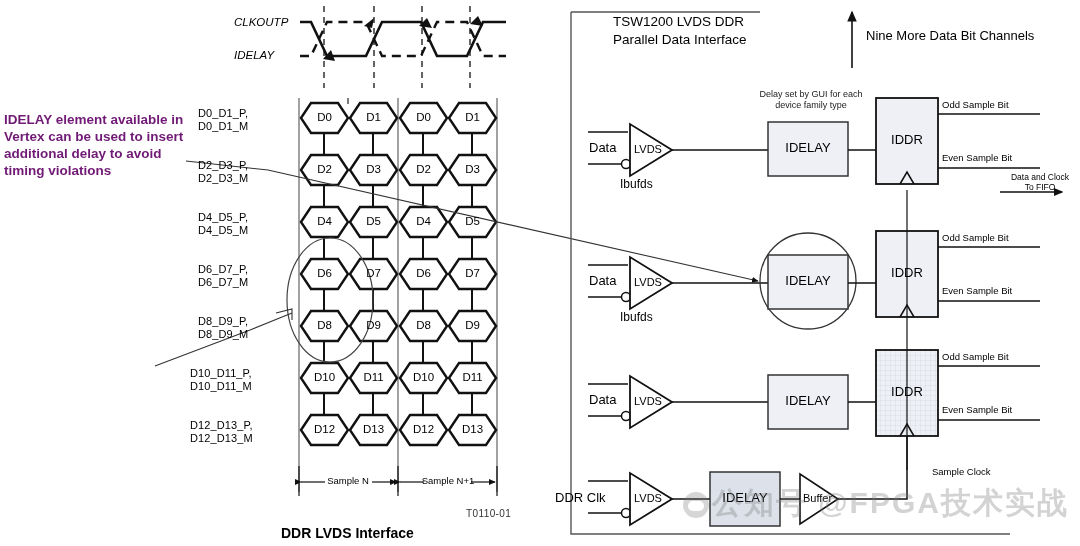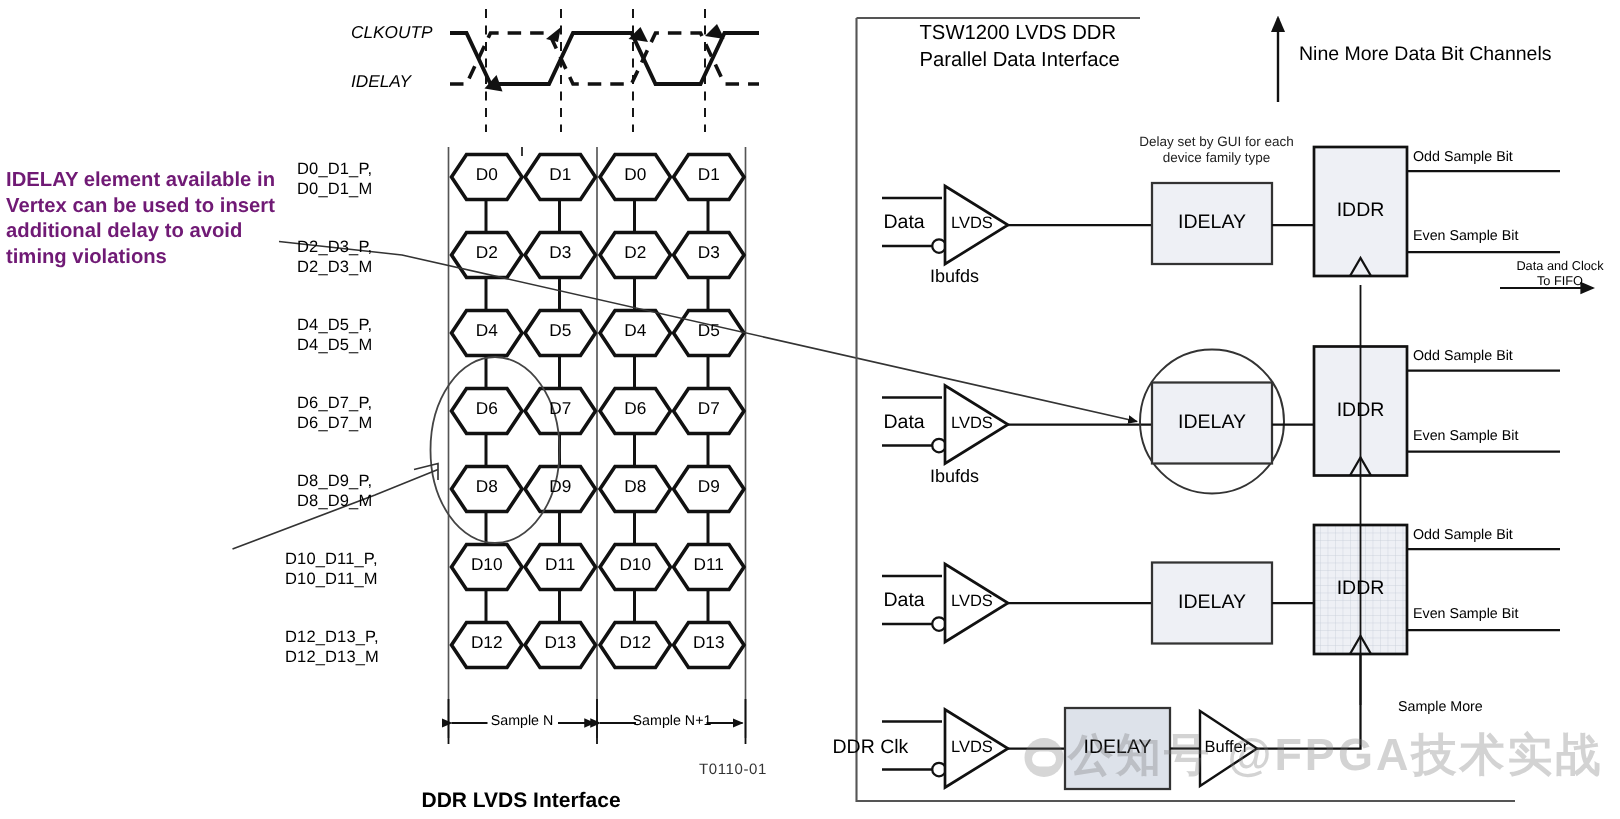--- a/index.html
+++ b/index.html
@@ -367,18 +367,18 @@
   <div class="lbl" style="left:634px; top:395px; font-size:11px;">LVDS</div>
   <div class="lbl center blockname" style="left:768px; top:393px; width:80px;">IDELAY</div>
   <div class="lbl center blockname" style="left:876px; top:384px; width:62px;">IDDR</div>
   <div class="lbl small" style="left:942px; top:351px;">Odd Sample Bit</div>
   <div class="lbl small" style="left:942px; top:404px;">Even Sample Bit</div>
 
   <div class="lbl blockname" style="left:555px; top:490px;">DDR Clk</div>
   <div class="lbl" style="left:634px; top:492px; font-size:11px;">LVDS</div>
   <div class="lbl center blockname" style="left:710px; top:490px; width:70px;">IDELAY</div>
   <div class="lbl" style="left:803px; top:492px; font-size:11px;">Buffer</div>
-  <div class="lbl small" style="left:932px; top:466px;">Sample More</div>
+  <div class="lbl small" style="left:932px; top:466px;">Sample Clock</div>
 
   <div class="wm-badge" style="left:683px; top:492px;"></div>
   <div class="wm" style="left:712px; top:483px;">公知号 @FPGA技术实战</div>
 
 </div>
 
 </body></html>

